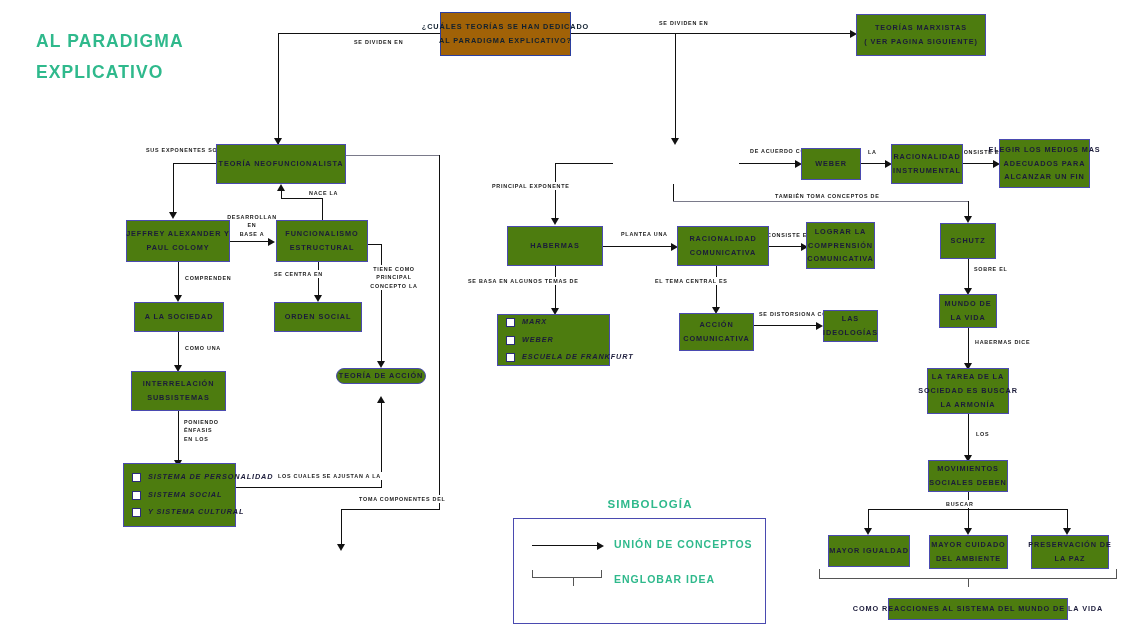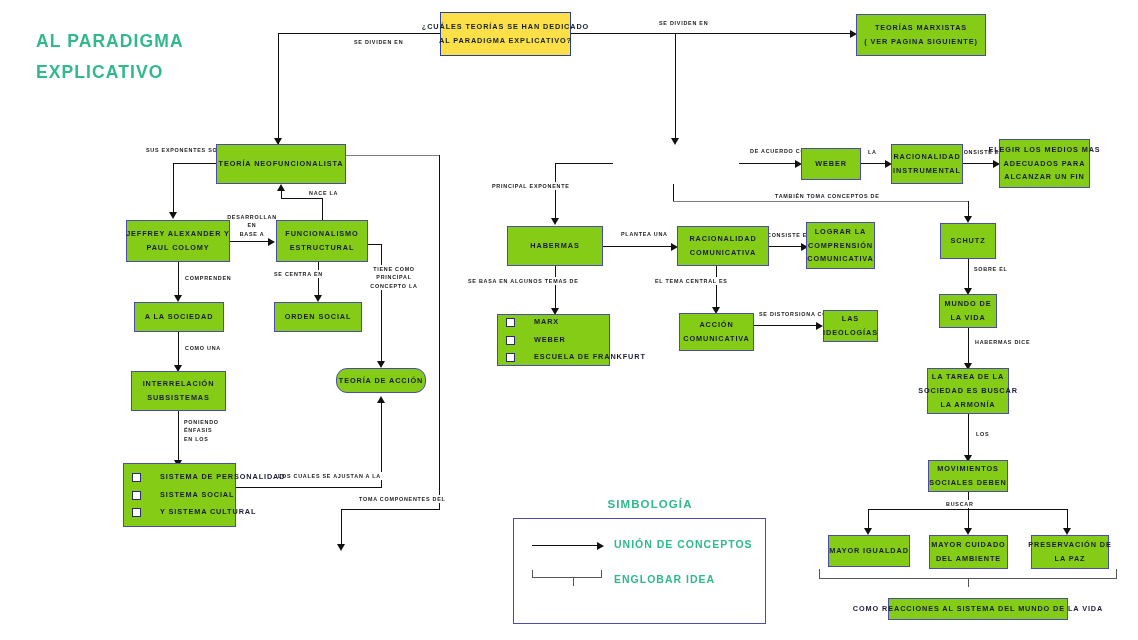--- a/index.html
+++ b/index.html
@@ -3,42 +3,42 @@
 <meta charset="utf-8">
 <style>
   html,body{margin:0;padding:0;background:#ffffff;}
   body{width:1138px;height:640px;overflow:hidden;font-family:"Liberation Sans",sans-serif;}
   #stage{position:relative;width:1138px;height:640px;background:#fff;}
 
   
   .node{
     position:absolute;
     box-sizing:border-box;
-    background:#84cc16;
+    background:#4d7c0f;
     border:1.5px solid #4a4ab0;
     color:#1b1b3a;
     font-size:7.3px;
     letter-spacing:.9px;
     text-transform:uppercase;
     display:flex;
     flex-direction:column;
     align-items:center;
     justify-content:center;
     text-align:center;
     line-height:1.9;
     font-weight:600;
     z-index:5;
   }
   .node.rounded{border-radius:11px;}
-  .node.teal{background:#fde047;border-color:#2b3fa0;color:#102030;}
+  .node.teal{background:#a16207;border-color:#2b3fa0;color:#102030;}
   .node .ln{display:block;white-space:nowrap;}
 
   
   .node.listbox{align-items:flex-start;justify-content:center;padding:6px 8px;line-height:1.7;}
-  .node.listbox .row{display:flex;align-items:center;gap:19px;white-space:nowrap;margin:2.5px 0;}
+  .node.listbox .row{display:flex;align-items:center;gap:7px;white-space:nowrap;margin:2.5px 0;font-style:italic;}
   .chk{
     width:7px;height:7px;flex:0 0 7px;
     border:1.2px solid #2b2b7a;background:#fff;
     display:inline-block;
   }
 
   
   .seg{position:absolute;background:#111;z-index:2;}
   .seg.h{height:1.4px;}
   .seg.v{width:1.4px;}
@@ -186,21 +186,21 @@
 
   <div class="seg v" style="left:178px;top:332px;height:36px;"></div>
   <div class="arrow down" style="left:174px;top:365px;"></div>
   <div class="elabel" style="left:183px;top:344px;">Como una</div>
 
   <div class="node" style="left:131px;top:371px;width:95px;height:40px;">
     <span class="ln">Interrelación</span>
     <span class="ln">subsistemas</span>
   </div>
 
-  <div class="node rounded" style="left:336px;top:368px;width:90px;height:25px;">
+  <div class="node rounded" style="left:336px;top:368px;width:90px;height:16px;">
     <span class="ln">Teoría de acción</span>
   </div>
 
   <div class="seg v" style="left:178px;top:411px;height:52px;"></div>
   <div class="arrow down" style="left:174px;top:460px;"></div>
   <div class="elabel two" style="left:182px;top:418px;width:62px;text-align:left;">
     <span>Poniendo énfasis</span><br>
     <span>en los</span>
   </div>
 

